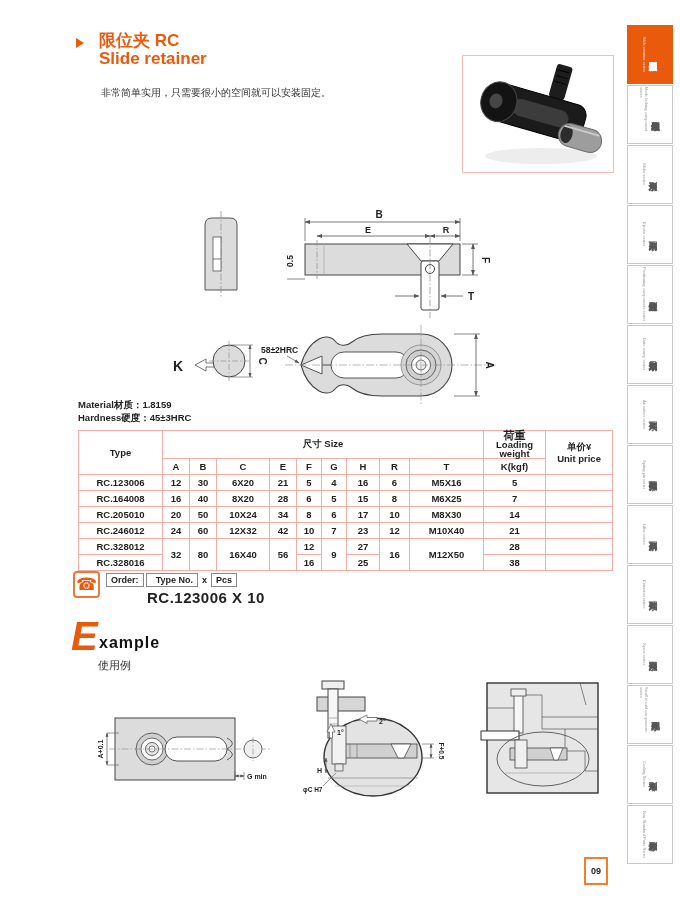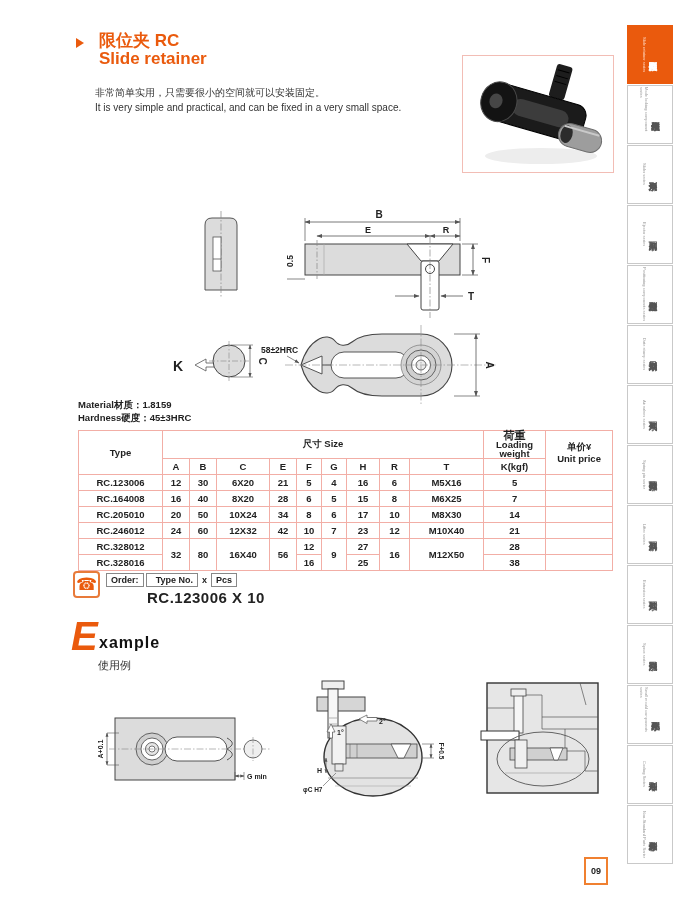--- a/index.html
+++ b/index.html
@@ -5,21 +5,21 @@
   * { margin:0; padding:0; box-sizing:border-box; }
   html,body { background:#fff; }
   body { font-family:"Liberation Sans", sans-serif; }
   #page { position:relative; width:680px; height:915px; background:#fff; overflow:hidden; }
 
   
   .hdr-arrow { position:absolute; left:76px; top:38px; width:0; height:0;
     border-left:8px solid #ea5a0d; border-top:5px solid transparent; border-bottom:5px solid transparent; }
   .title-zh { position:absolute; left:99px; top:29px; font-size:17px; font-weight:bold; color:#ea5a0d; }
   .title-en { position:absolute; left:99px; top:49px; font-size:17px; font-weight:bold; color:#ea5a0d; }
-  .desc { position:absolute; left:95px; top:85px; font-size:10px; color:#333; line-height:15px; }
+  .desc { position:absolute; left:101px; top:85px; font-size:10px; color:#333; line-height:15px; }
 
   
   .photo { position:absolute; left:462px; top:55px; width:152px; height:118px;
     border:1px solid #f2bdb5; background:#fff; }
 
   
   .specs { position:absolute; left:78px; top:398px; font-size:9.5px; font-weight:bold; color:#222; line-height:13px; }
 
   
   table.spec { position:absolute; left:78px; top:430px; width:534px; border-collapse:collapse; table-layout:fixed; }
@@ -74,21 +74,20 @@
 </head>
 <body>
 
 <div id="page">
 
   <span class="hdr-arrow"></span>
   <div class="title-zh">限位夹 RC</div>
   <div class="title-en">Slide retainer</div>
   <div class="desc">
     <div>非常简单实用，只需要很小的空间就可以安装固定。</div>
-    <div>It is very simple and practical, and can be fixed in a very small space.</div>
   </div>
 
   <div class="photo">
     <svg width="150" height="116" viewBox="0 0 150 116">
       <ellipse cx="78" cy="100" rx="56" ry="8" fill="#ededed"></ellipse>
       <g transform="rotate(16 75 58)">
         <rect x="80" y="4" width="16" height="34" rx="3" fill="#1d1d1d"></rect>
         <line x1="82" y1="10" x2="94" y2="10" stroke="#000" stroke-width="1"></line>
         <line x1="82" y1="16" x2="94" y2="16" stroke="#000" stroke-width="1"></line>
         <line x1="82" y1="22" x2="94" y2="22" stroke="#000" stroke-width="1"></line>

